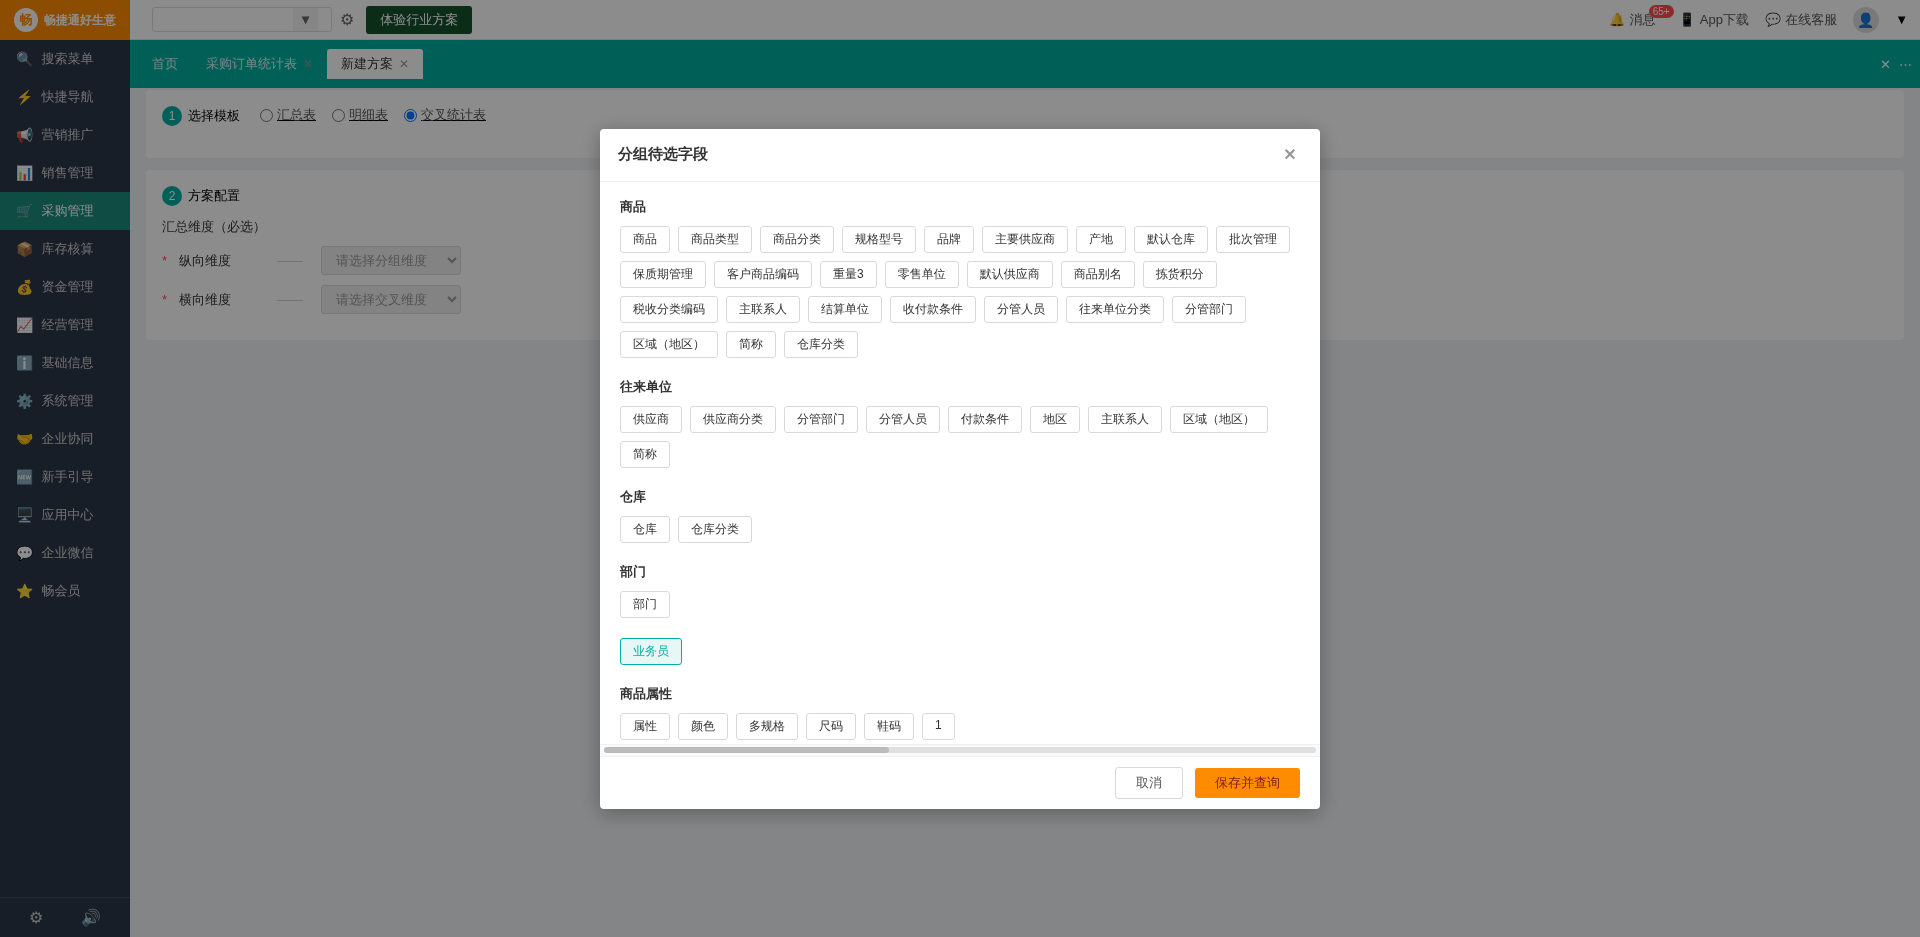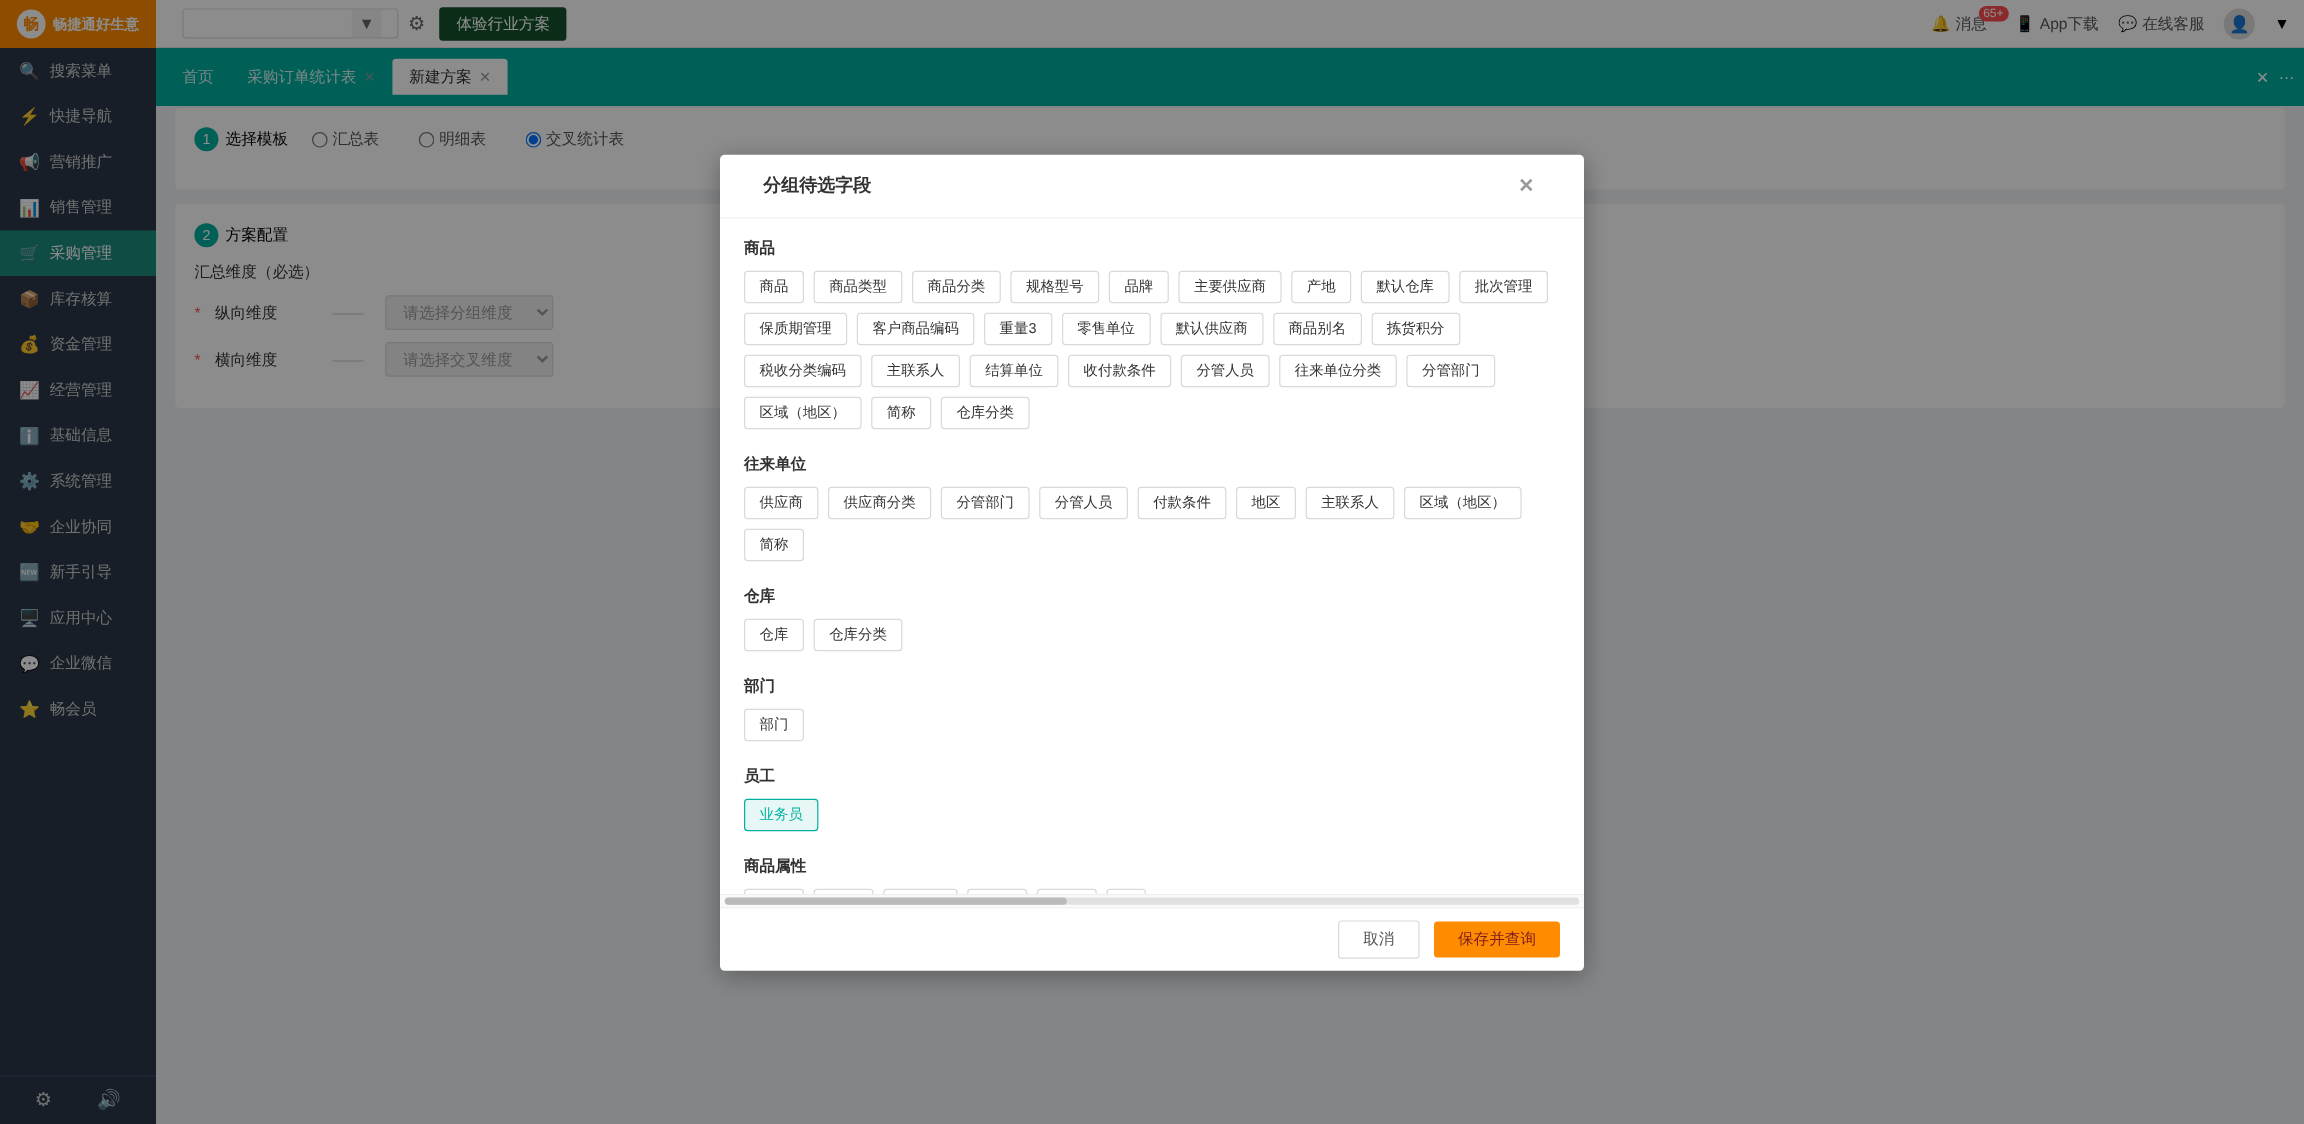--- a/index.html
+++ b/index.html
@@ -151,21 +151,21 @@
       background: #fff;
       border-radius: 4px;
       width: 720px;
       max-height: 680px;
       display: flex; flex-direction: column;
       position: relative;
       box-shadow: 0 4px 20px rgba(0,0,0,0.3);
     }
     .dialog-header {
       display: flex; align-items: center; justify-content: space-between;
-      padding: 14px 36px;
+      padding: 14px 18px;
       border-bottom: 1px solid #f0f0f0;
       font-size: 15px; font-weight: bold; color: #333;
     }
     .dialog-close {
       cursor: pointer; color: #999; font-size: 16px;
       width: 24px; height: 24px; display: flex; align-items: center; justify-content: center;
     }
     .dialog-body {
       flex: 1;
       overflow-y: auto;
@@ -253,21 +253,21 @@
       margin-bottom: 12px;
     }
     .form-steps { display: flex; gap: 20px; margin-bottom: 16px; }
     .step-item { display: flex; align-items: center; gap: 6px; font-size: 13px; }
     .step-num {
       width: 20px; height: 20px; border-radius: 50%;
       background: #00b0a0; color: #fff;
       display: flex; align-items: center; justify-content: center;
       font-size: 12px;
     }
-    .radio-group { display: flex; gap: 33px; align-items: center; }
+    .radio-group { display: flex; gap: 16px; align-items: flex-start; text-decoration: underline; }
     .radio-item { display: flex; align-items: center; gap: 4px; cursor: pointer; color: #555; }
 
     .form-row { display: flex; align-items: center; gap: 12px; margin-bottom: 10px; }
     .form-label { color: #333; font-size: 13px; min-width: 80px; }
     .form-select {
       border: 1px solid #d9d9d9; border-radius: 3px;
       padding: 5px 10px; font-size: 13px; color: #999;
       min-width: 140px;
     }
   </style>
@@ -503,21 +503,20 @@
             <div class="field-tag">仓库分类</div>
           </div>
         </div>
         <div class="field-section">
           <div class="section-title">部门</div>
           <div class="field-tags">
             <div class="field-tag">部门</div>
           </div>
         </div>
         <div class="field-section">
-          <div class="section-title">员工</div>
           <div class="field-tags">
             <div class="field-tag selected">业务员</div>
           </div>
         </div>
         <div class="field-section">
           <div class="section-title">商品属性</div>
           <div class="field-tags">
             <div class="field-tag">属性</div>
             <div class="field-tag">颜色</div>
             <div class="field-tag">多规格</div>

